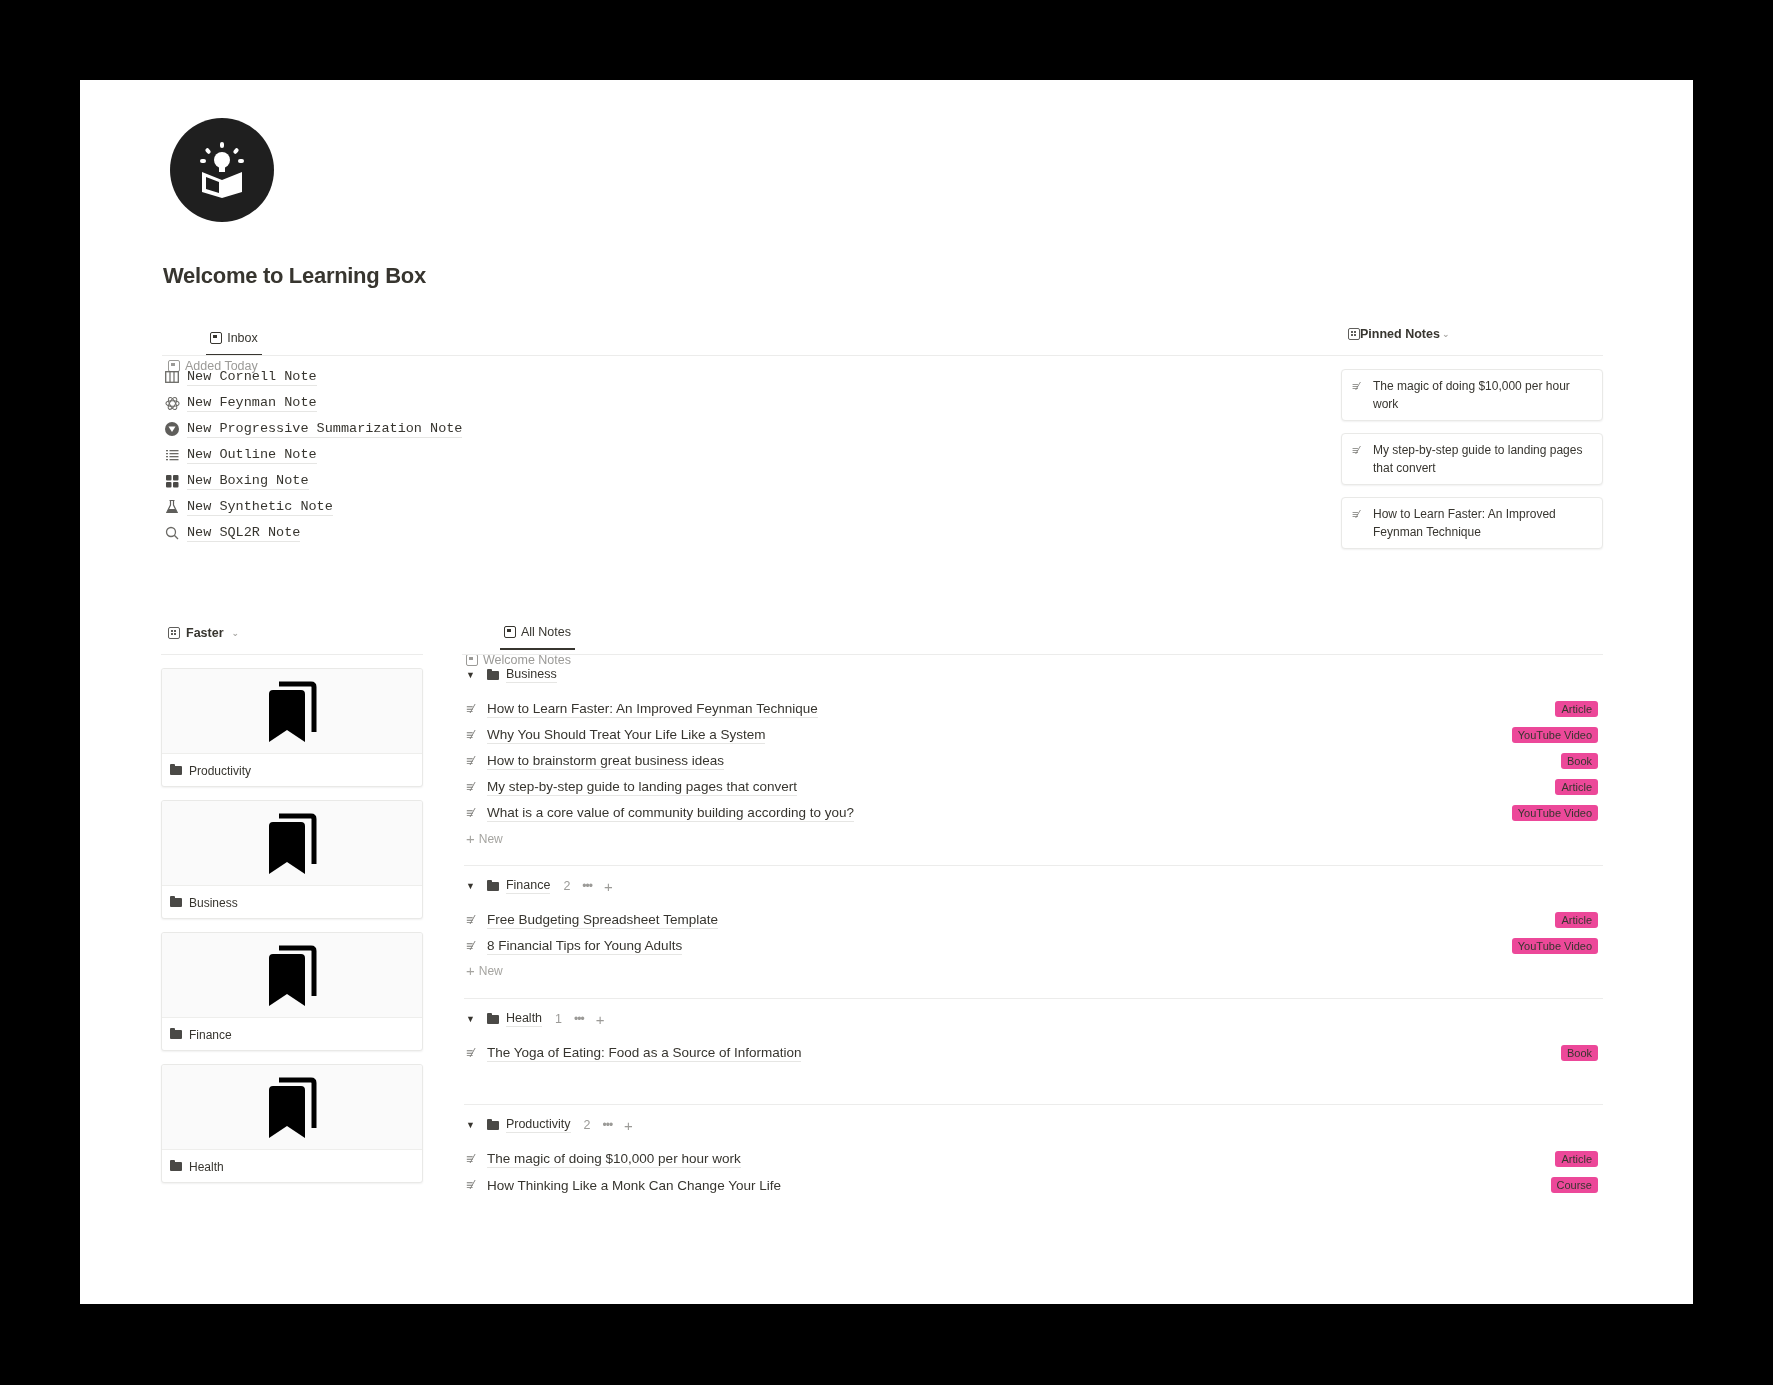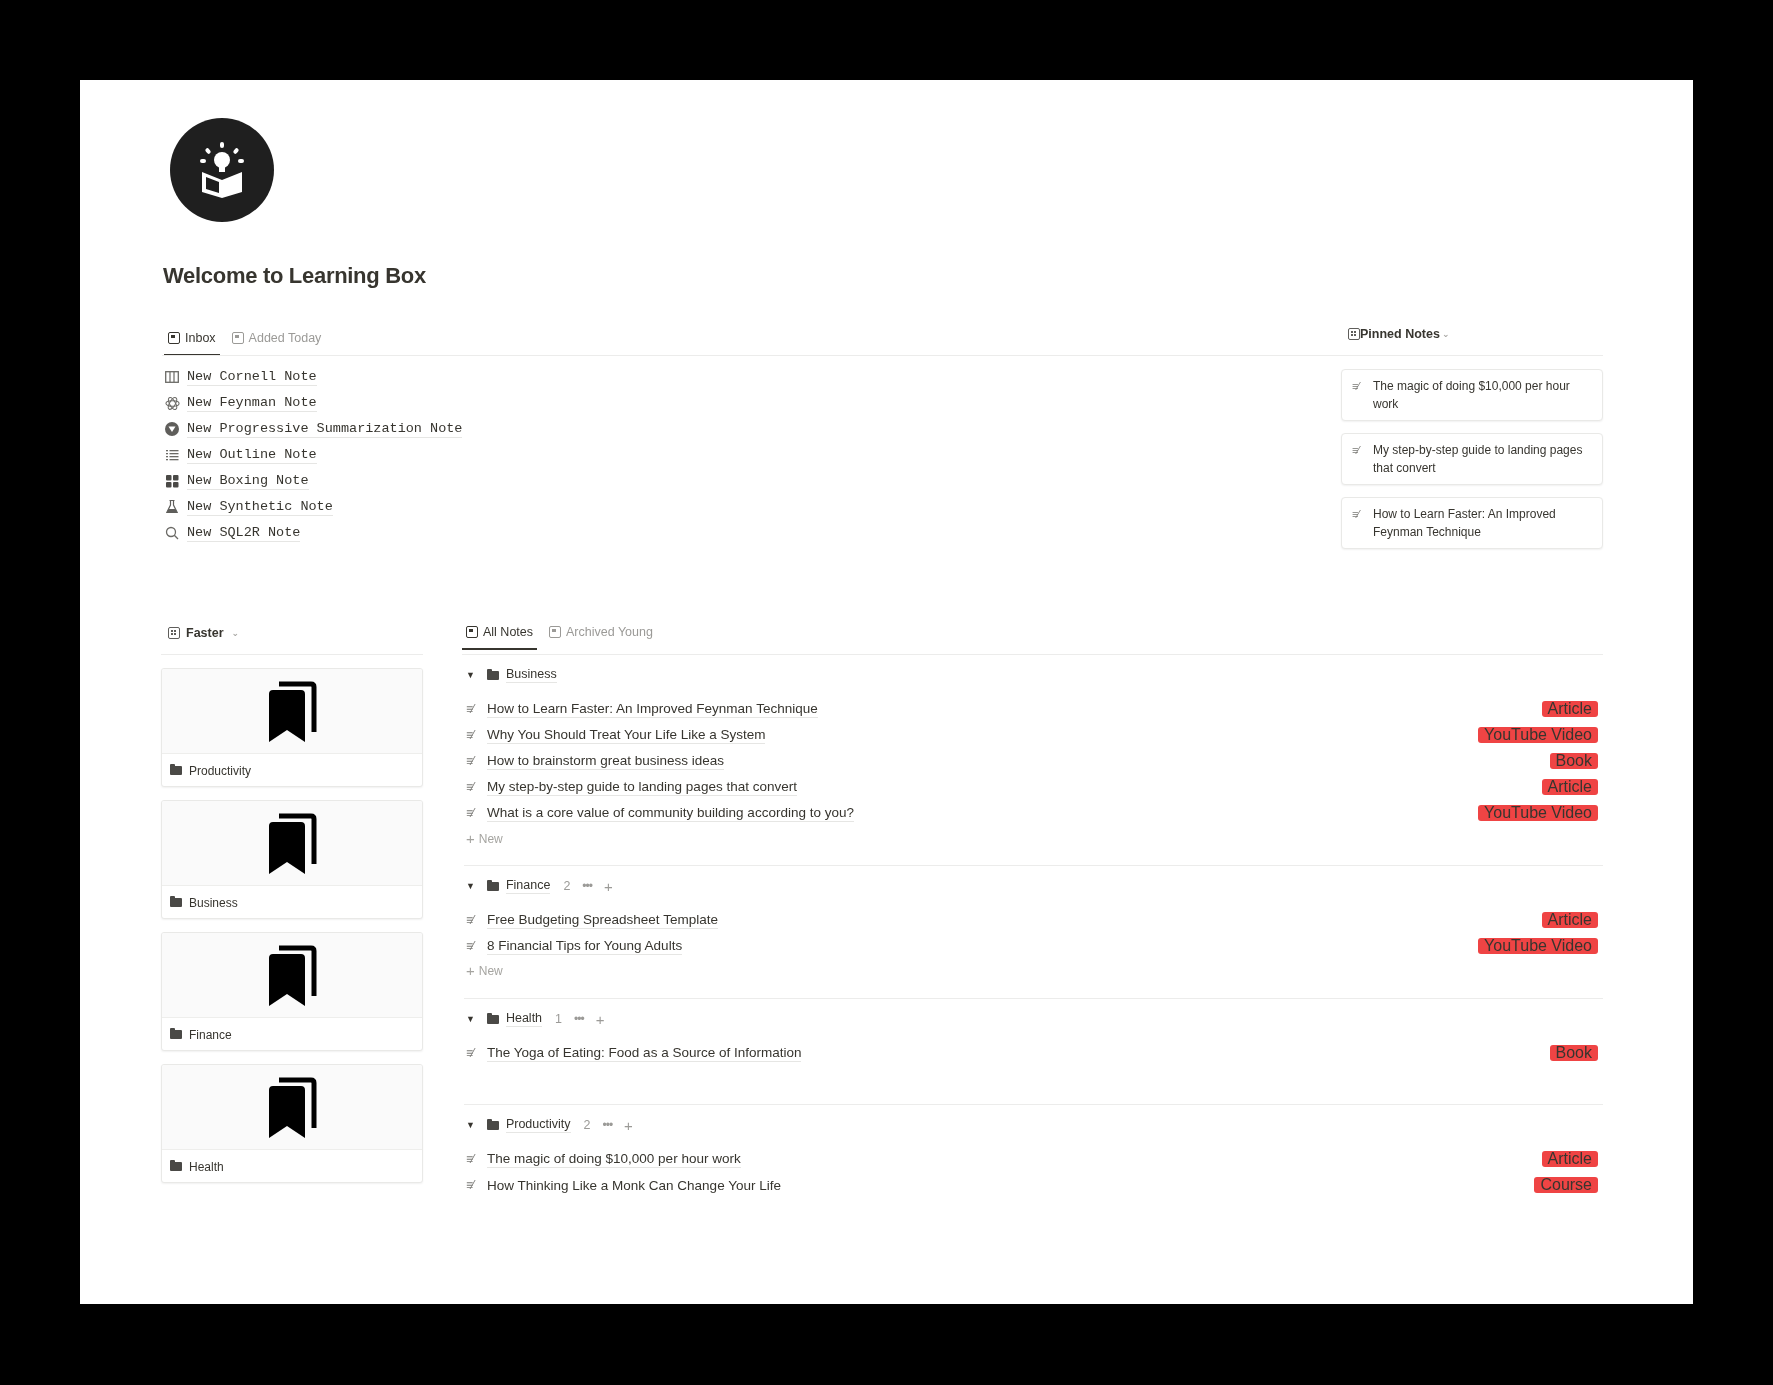--- a/index.html
+++ b/index.html
@@ -4,21 +4,21 @@
 <style>
   * { box-sizing: border-box; margin: 0; padding: 0; }
   html, body { width: 1773px; height: 1385px; background: #000; overflow: hidden; }
   body { font-family: "Liberation Sans", "DejaVu Sans", sans-serif; color: #37352f; position: relative; }
   .page { position: absolute; left: 80px; top: 80px; width: 1613px; height: 1224px; background: #fff; }
   .abs { position: absolute; }
 
   .page-icon { left: 90px; top: 38px; width: 104px; height: 104px; border-radius: 50%; background: #1f1f1f; display:flex; align-items:center; justify-content:center; }
   .page-title { left: 83px; top: 183px; font-size: 22px; font-weight: 700; color: #37352f; letter-spacing: -0.3px; }
 
-  .tabs { display: flex; align-items: flex-end; gap: 8px; }
+  .tabs { display: flex; align-items: flex-end; gap: 0; flex-direction: column; }
   .tab { display: flex; align-items: center; gap: 5px; font-size: 12.5px; color: #9b9a97; padding: 0 4px 7px 4px; height: 28px; border-bottom: 2px solid transparent; }
   .tab.active { color: #37352f; border-bottom-color: #37352f; }
   .tab-ico { width: 12px; height: 12px; border: 1.3px solid currentColor; border-radius: 2px; position: relative; }
   .tab-ico::after { content: ""; position: absolute; left: 2px; top: 2px; width: 4px; height: 3px; background: currentColor; }
   .hline { height: 1px; background: #ececeb; }
 
   .inbox-list { left: 84px; top: 284px; }
   .inbox-item { display: flex; align-items: center; height: 26px; font-size: 13.5px; color: #37352f; }
   .inbox-item .ico { width: 16px; height: 16px; margin-right: 7px; display:flex; align-items:center; justify-content:center; color: #6b6a66; font-size: 13px; }
   .inbox-item .lbl { border-bottom: 1px solid #e6e6e4; line-height: 17px; font-family: Liberation Mono, monospace; }
@@ -47,21 +47,21 @@
   .grp-head .tri { font-size: 9px; margin-right: 12px; color:#37352f; }
   .grp-head .folder { margin-right: 7px; }
   .grp-head .name { border-bottom: 1px solid #e6e6e4; line-height:15px; }
   .grp-head .cnt { color:#9b9a97; margin-left: 13px; }
   .grp-head .more { color:#9b9a97; margin-left: 12px; font-size: 12px; letter-spacing: -1px; }
   .grp-head .plus { color:#9b9a97; margin-left: 12px; font-size: 15px; }
 
   .row { position:absolute; left: 386px; width: 1136px; height: 26px; display:flex; align-items:center; font-size: 13.5px; }
   .row .note-ico { font-size: 12px; width: 21px; }
   .row .title { border-bottom: 1px solid #e6e6e4; line-height: 17px; color:#37352f; }
-  .row .tag { margin-left:auto; margin-right: 4px; background:#ef4444; color:#37352f; font-size: 16px; padding: 1px 6px; border-radius: 3px; line-height: 14px; }
+  .row .tag { margin-left:auto; margin-right: 4px; background:#ec4899; color:#37352f; font-size: 11px; padding: 1px 6px; border-radius: 3px; line-height: 14px; }
   .new-row { position:absolute; left: 386px; font-size: 12px; color:#a5a4a0; display:flex; align-items:center; gap:4px; }
   .new-row .p { font-size: 15px; }
   .sep { position:absolute; left: 384px; width: 1139px; height:1px; background:#ececeb; }
 </style>
 </head>
 <body>
 
 <div class="page">
 
   <div class="abs page-icon">
@@ -246,21 +246,21 @@
       </div>
   </div>
 
   <div class="abs tabs notes-tabs">
     <div class="tab active">
       <span class="tab-ico"></span>
       <span>All Notes</span>
     </div>
     <div class="tab">
       <span class="tab-ico"></span>
-      <span>Archived Young</span>
+      <span>Welcome Notes</span>
     </div>
   </div>
   <div class="abs hline" style="left:382px; top:574px; width:1141px;"></div>
 
   <div class="grp-head" style="top:585px;">
     <span class="tri">▼</span>
     <span class="folder"></span>
     <span class="name">Business</span>
   </div>
   <div class="row" style="top:616px;">

